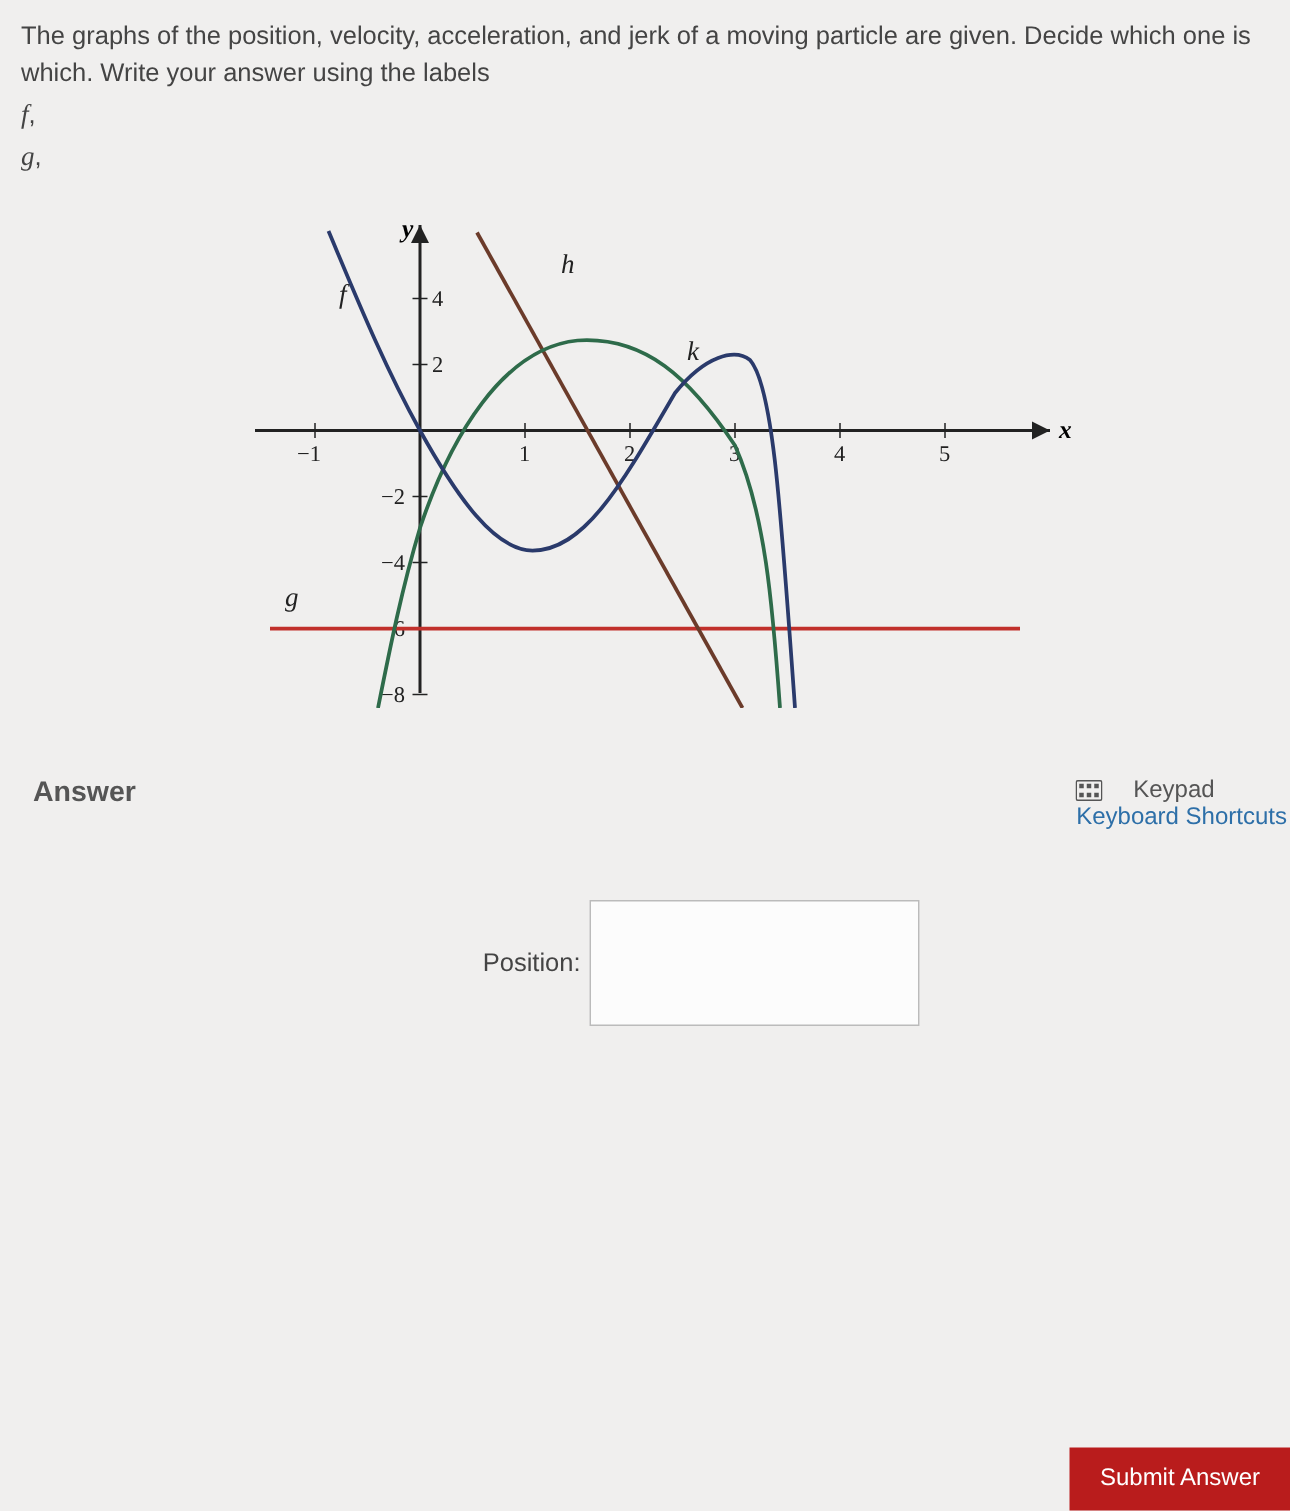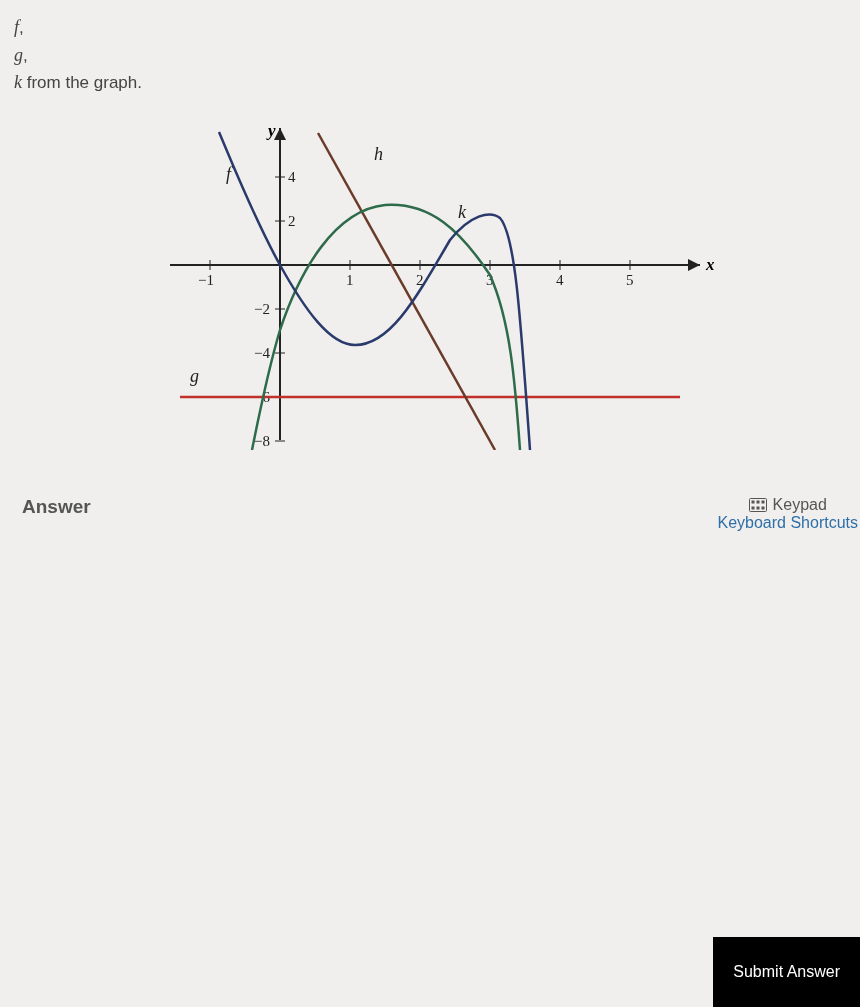--- a/index.html
+++ b/index.html
@@ -32,21 +32,21 @@
     align-items: flex-start;
     padding: 18px 2px 0 22px;
     margin-top: 28px;
   }
   .answer-title {
     font-weight: 700;
     font-size: 19px;
     color: #555;
   }
   .keypad-block { text-align: right; font-size: 16px; color: #2d6fa8; }
-  .keypad-row { color: #555; display: flex; align-items: center; gap: 6px; justify-content: center; }
+  .keypad-row { color: #555; display: flex; align-items: center; gap: 20px; justify-content: flex-start; }
   .keypad-icon { width: 18px; height: 14px; }
   .shortcuts-link { color: #2d6fa8; text-align: right; }
   .inputs-area {
     margin-top: 46px;
     display: flex;
     flex-direction: column;
     gap: 20px;
     align-items: center;
     padding-left: 40px;
   }
@@ -70,36 +70,36 @@
     padding: 6px;
     resize: none;
   }
   .submit-bar {
     position: absolute;
     bottom: 0;
     right: 0;
     padding: 0;
   }
   .submit-btn {
-    background: #000000;
+    background: #b91c1c;
     color: #fff;
     border: none;
     font-size: 16px;
-    padding: 26px 20px;
+    padding: 12px 20px;
     cursor: pointer;
   }
 </style>
 </head>
 <body>
 
 <div class="question-area">
+  <span>The graphs of the position, velocity, acceleration, and jerk of a moving particle are given. Decide which one is which. Write your answer using the labels</span>
   <div class="label-list">
     <div><span class="italic">f</span><span>,</span></div>
     <div><span class="italic">g</span><span>,</span></div>
-    <div><span class="italic">k</span><span> from the graph.</span></div>
   </div>
 </div>
 
 <div class="chart-wrap">
   <svg class="chart-svg" width="560" height="340" viewBox="0 0 560 340">
 
     <line x1="10" y1="155" x2="540" y2="155" stroke="#222" stroke-width="2"></line>
     <polygon points="540,155 528,149 528,161" fill="#222"></polygon>
     <line x1="120" y1="330" x2="120" y2="18" stroke="#222" stroke-width="2"></line>
     <polygon points="120,18 114,30 126,30" fill="#222"></polygon>
@@ -167,17 +167,21 @@
           <rect x="7.5" y="8.5" width="3" height="3" fill="#555"></rect>
           <rect x="12.5" y="8.5" width="3" height="3" fill="#555"></rect>
       </svg>
       <span>Keypad</span>
     </div>
     <div class="shortcuts-link">Keyboard Shortcuts</div>
   </div>
 </div>
 
 <div class="inputs-area">
+  <div class="input-row">
+    <div class="input-label">Position:</div>
+    <textarea class="ans-input" style=""></textarea>
+  </div>
 </div>
 
 <div class="submit-bar">
   <button class="submit-btn">Submit Answer</button>
 </div>
 
 </body></html>

